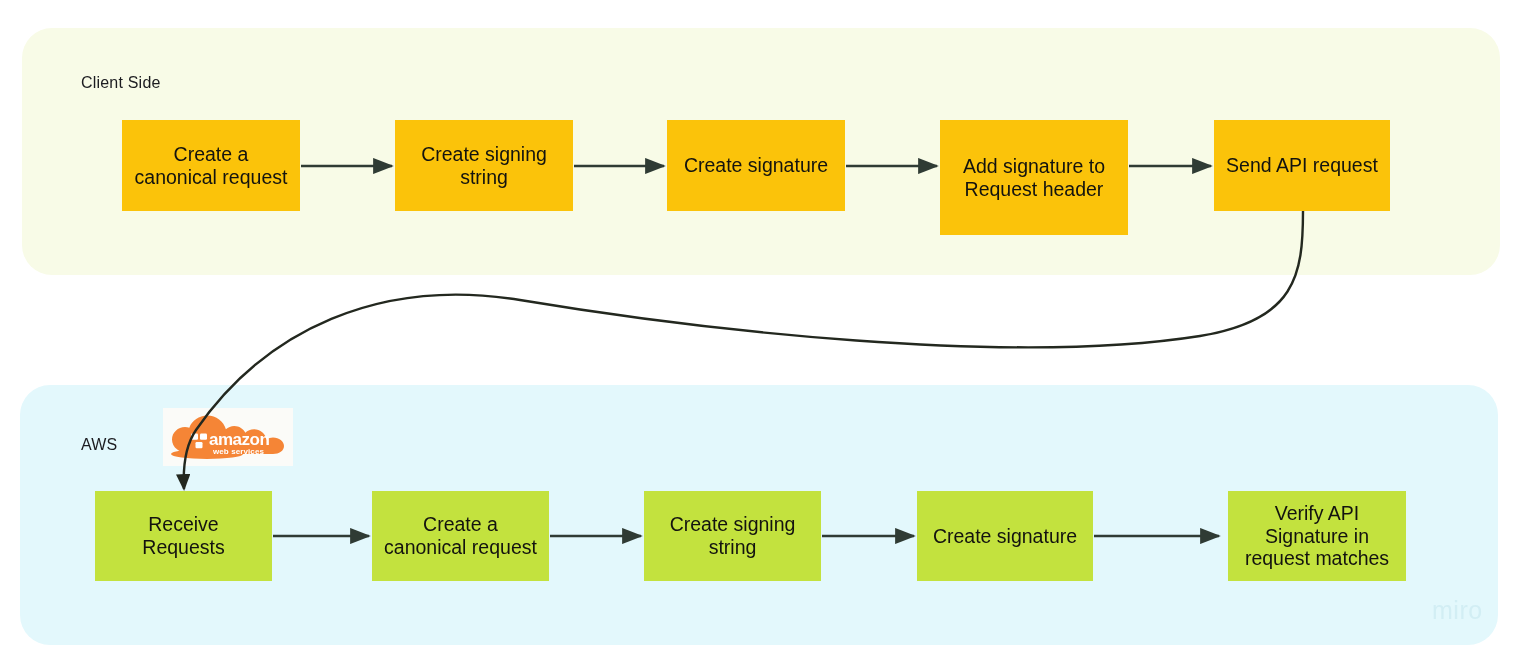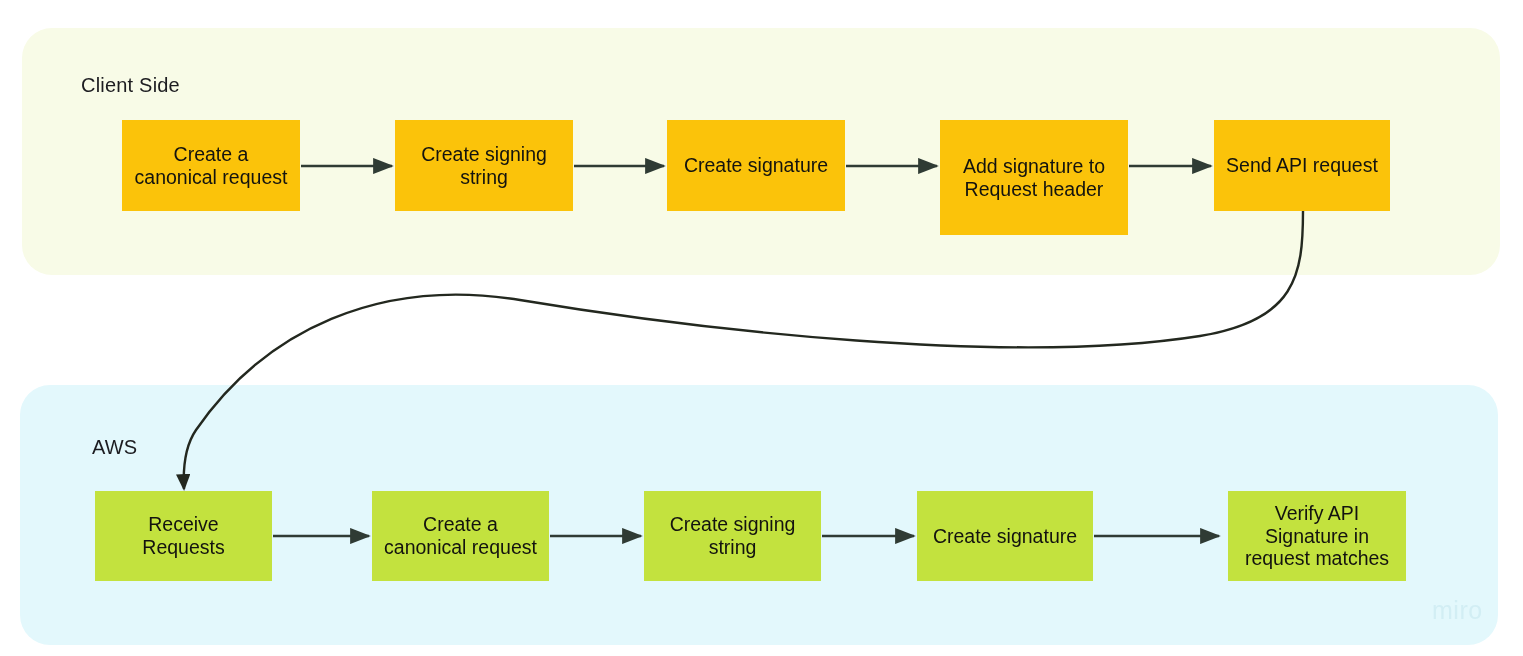--- a/index.html
+++ b/index.html
@@ -36,28 +36,28 @@
     left: 20px;
     top: 385px;
     width: 1478px;
     height: 260px;
     background: #e3f8fc;
   }
 
   
   .section-label {
     position: absolute;
-    font-size: 20px;
+    font-size: 16px;
     font-weight: 400;
     color: #1c1c20;
     letter-spacing: 0.2px;
     white-space: nowrap;
   }
   #client-label { left: 81px; top: 74px; }
-  #aws-label    { left: 81px; top: 436px; margin-left: 11px; }
+  #aws-label    { left: 81px; top: 436px; }
 
   
   .node {
     position: absolute;
     display: flex;
     align-items: center;
     justify-content: center;
     text-align: center;
     box-sizing: border-box;
     font-size: 19.5px;
@@ -106,20 +106,41 @@
 <body>
 
 <div id="canvas">
 
   <div class="panel" id="client-panel"></div>
   <div class="section-label" id="client-label">Client Side</div>
 
   <div class="panel" id="aws-panel"></div>
   <div class="section-label" id="aws-label">AWS</div>
 
+  <div id="aws-logo">
+    <svg width="130" height="58" viewBox="0 0 130 58" xmlns="http://www.w3.org/2000/svg">
+      <g>
+        <path d="M30 46 C16 46 9 39 9 31.5 C9 24.5 15 19 22 19 C23.5 19 25 19.2 26.3 19.7
+                 C29 12.5 36 7.5 44.3 7.5 C53.2 7.5 60.7 13.3 62.9 21.3
+                 C65 19.2 68 17.9 71.3 17.9 C76.2 17.9 80.4 20.7 82.3 24.7
+                 C84.5 22.6 87.6 21.3 91 21.3 C97.3 21.3 102.5 25.7 103.6 31.5
+                 C105.4 30.2 107.6 29.5 110 29.5 C116.1 29.5 121 33.2 121 38
+                 C121 42.8 116.1 46 110 46 Z" fill="#f58536"></path>
+        <ellipse cx="44" cy="46" rx="36" ry="5" fill="#f58536"></ellipse>
+      </g>
+
+      <g fill="#ffffff">
+        <rect x="28" y="25.5" width="7" height="6.2" rx="1.2"></rect>
+        <rect x="37" y="25.5" width="7" height="6.2" rx="1.2"></rect>
+        <rect x="32.5" y="34" width="7" height="6.2" rx="1.2"></rect>
+      </g>
+      <text x="46" y="36.5" font-family="'Liberation Sans', sans-serif" font-size="17" font-weight="bold" fill="#ffffff" letter-spacing="-0.5">amazon</text>
+      <text x="50" y="45.5" font-family="'Liberation Sans', sans-serif" font-size="8" font-weight="bold" fill="#ffffff" letter-spacing="0.1">web services</text>
+    </svg>
+  </div>
 
   <svg id="links" viewBox="0 0 1523 656" xmlns="http://www.w3.org/2000/svg">
     <defs>
       <marker id="arrowhead" markerWidth="9" markerHeight="7" refX="8.2" refY="3.5" orient="auto" markerUnits="strokeWidth">
         <path d="M0,0 L9,3.5 L0,7 Z" fill="#2f3b34"></path>
       </marker>
       <marker id="arrowhead-big" markerWidth="7" markerHeight="6" refX="6.2" refY="3" orient="auto" markerUnits="strokeWidth">
         <path d="M0,0 L7,3 L0,6 Z" fill="#23281f"></path>
       </marker>
     </defs>

